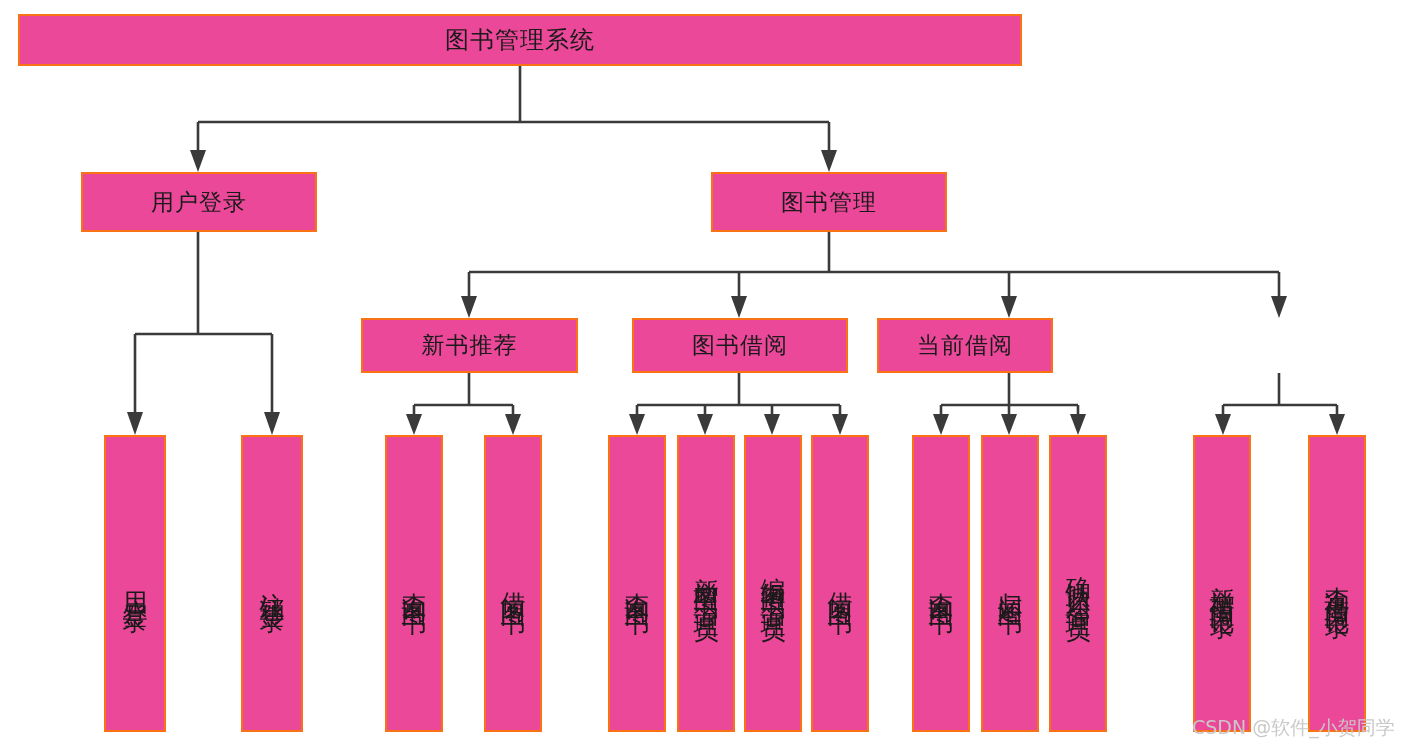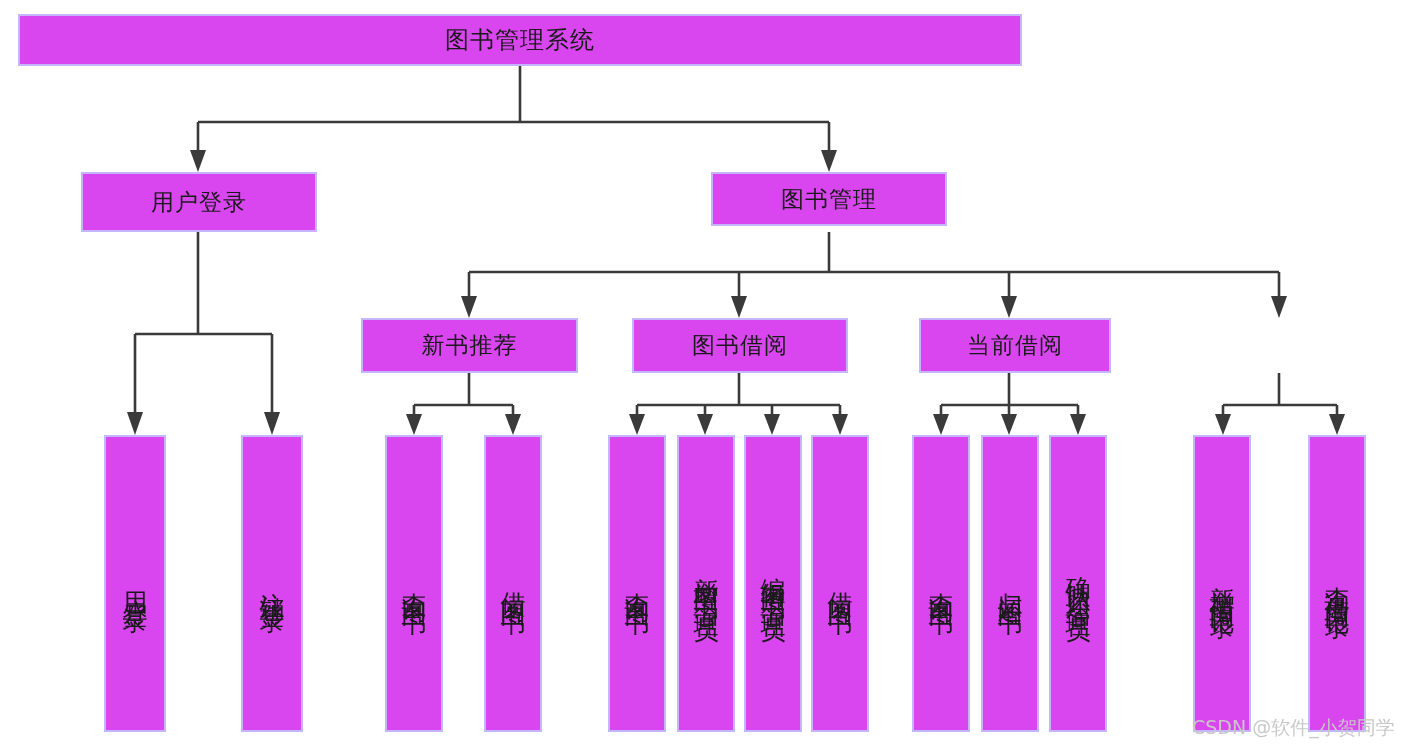--- a/index.html
+++ b/index.html
@@ -4,21 +4,21 @@
 <title>图书管理系统功能结构图</title>
 <style>
   html,body{margin:0;padding:0;background:#ffffff;}
   body{
     font-family:"DejaVu Sans","Liberation Sans",sans-serif;
     width:1405px;height:747px;overflow:hidden;position:relative;
   }
   #canvas{position:absolute;left:0;top:0;width:1405px;height:747px;}
   .node{
     position:absolute;box-sizing:border-box;
-    background:#d946ef;border:2px solid #c4b5fd;
+    background:#ec4899;border:2px solid #f97316;
     display:flex;align-items:center;justify-content:center;
     color:#1a1a1a;
   }
   .node.h-node{font-size:23px;letter-spacing:1px;}
   .node.v-node{
     writing-mode:vertical-rl;text-orientation:upright;
     font-size:25px;letter-spacing:6px;line-height:1;
     padding:6px 0;
   }
   #root-node{font-size:24px;}
@@ -101,31 +101,31 @@
     <polygon points="1329,414 1345,414 1337,435"></polygon>
   </svg>
 
   <div class="node h-node" id="root-node" style="left:18px;top:14px;width:1004px;height:52px;">
     <span>图书管理系统</span>
   </div>
 
   <div class="node h-node" style="left:81px;top:172px;width:236px;height:60px;">
     <span>用户登录</span>
   </div>
-  <div class="node h-node" style="left:711px;top:172px;width:236px;height:54px;">
+  <div class="node h-node" style="left:711px;top:172px;width:236px;height:60px;">
     <span>图书管理</span>
   </div>
 
   <div class="node h-node" style="left:361px;top:318px;width:217px;height:55px;">
     <span>新书推荐</span>
   </div>
   <div class="node h-node" style="left:632px;top:318px;width:216px;height:55px;">
     <span>图书借阅</span>
   </div>
-  <div class="node h-node" style="left:919px;top:318px;width:192px;height:55px;">
+  <div class="node h-node" style="left:877px;top:318px;width:176px;height:55px;">
     <span>当前借阅</span>
   </div>
 
   <div class="node v-node" style="left:104px;top:435px;width:62px;height:297px;">
     <span>用户登录</span>
   </div>
   <div class="node v-node" style="left:241px;top:435px;width:62px;height:297px;">
     <span>注销登录</span>
   </div>
 

